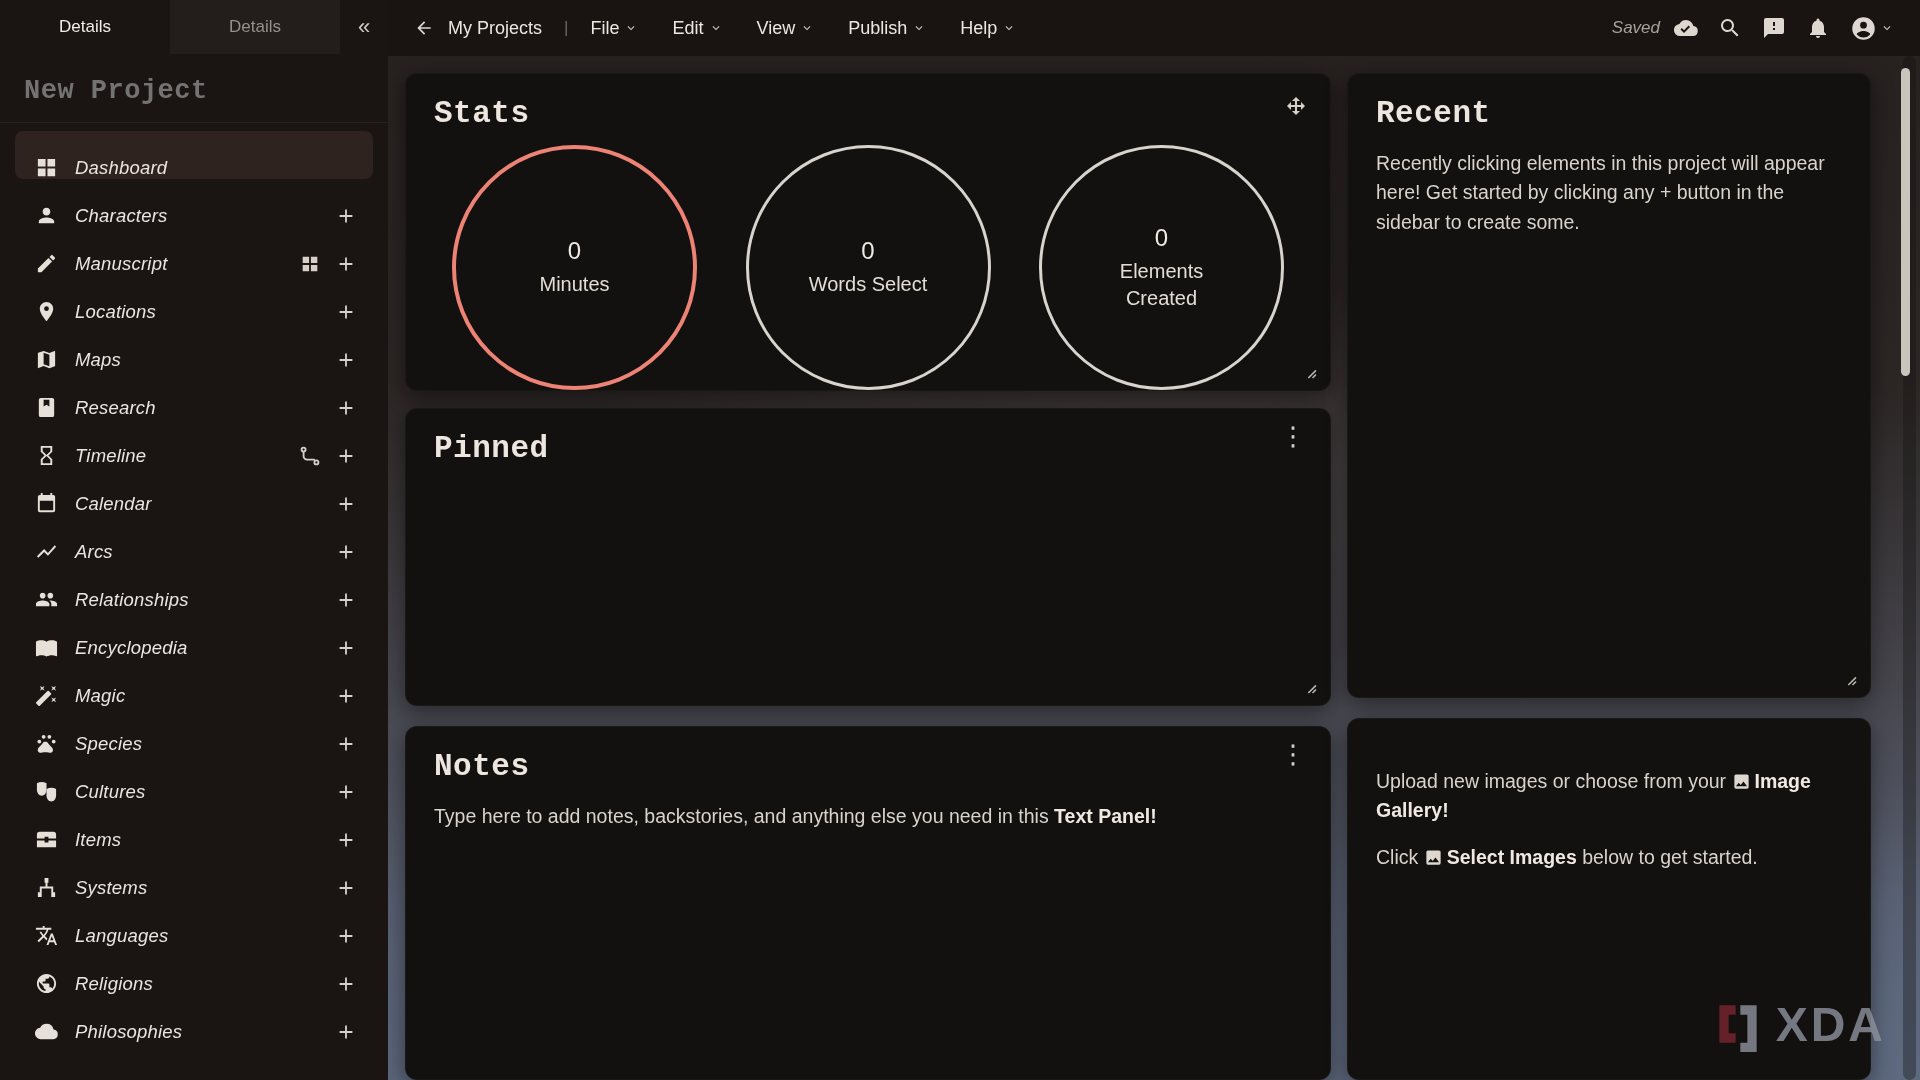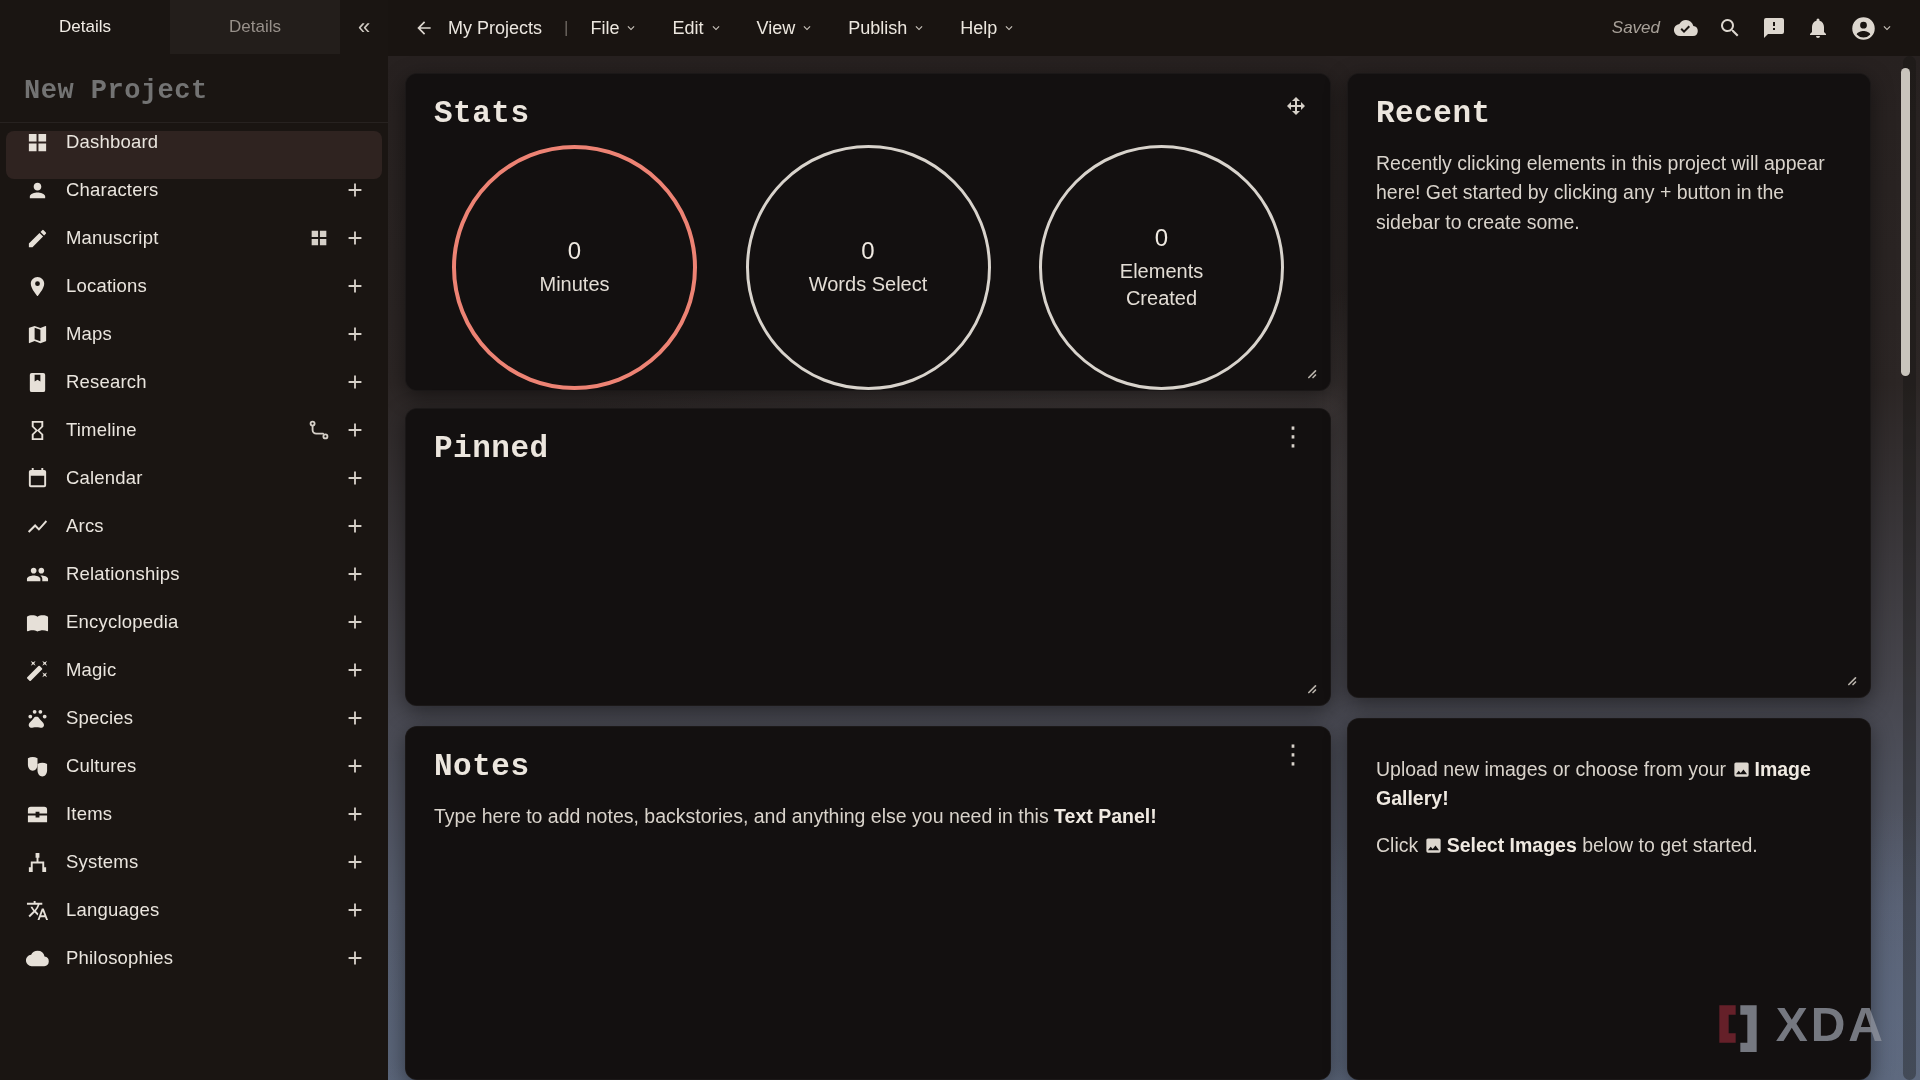--- a/index.html
+++ b/index.html
@@ -11,22 +11,22 @@
   .sidebar { width:388px; flex:none; background:#1a1512; display:flex; flex-direction:column; z-index:5; }
   .side-tabs { display:flex; height:54px; flex:none; align-items:stretch; }
   .tab { display:flex; align-items:center; justify-content:center; font-size:17px; cursor:pointer; }
   .tab.active { width:170px; background:#1a1512; color:#f1ece5; }
   .tab.inactive { width:170px; background:#242019; background:#231e1b; color:#97908a; }
   .collapse-btn { flex:1; display:flex; align-items:center; justify-content:center;
     color:#cfc9c1; font-size:22px; cursor:pointer; }
   .project-title { padding:22px 0 16px 24px; font-family:"Liberation Mono","DejaVu Sans Mono",monospace;
     font-weight:bold; font-size:27px; color:#737373; letter-spacing:0.5px; border-bottom:1px solid #272220; }
   .side-list { flex:1; overflow:hidden; padding-top:8px; }
-  .side-item { height:48px; display:flex; align-items:flex-start; margin:0 6px; padding:0 16px 0 20px;
-    border-radius:8px; cursor:pointer; }
+  .side-item { height:48px; display:flex; align-items:flex-end; margin:0 15px; padding:0 16px 0 20px;
+    border-radius:8px; cursor:pointer;font-style:italic; }
   .side-item.active { background:#2f2320; }
   .icn { width:23px; height:23px; flex:none; color:#e6e0d8; margin-right:17px; display:inline-flex; }
   .icn svg { width:100%; height:100%; fill:currentColor; }
   .side-label { flex:1; font-size:18.5px; color:#eae5de; letter-spacing:0.2px; }
   .side-actions { display:flex; align-items:center; gap:14px; }
   .mini-btn { width:22px; height:22px; border:none; background:transparent; color:#d6d0c8;
     cursor:pointer; display:inline-flex; padding:0; }
   .mini-btn svg { width:100%; height:100%; fill:currentColor; }
   .mini-btn.stroke svg { fill:none; stroke:currentColor; stroke-width:2; stroke-linecap:round; }
 
@@ -391,20 +391,35 @@
         <span class="side-label">Languages</span>
         <span class="side-actions">
             <button class="mini-btn">
               <svg viewBox="0 0 24 24">
                 <path d="M11 5h2v6h6v2h-6v6h-2v-6H5v-2h6z"></path>
               </svg>
             </button>
           </span>
       </div>
 
+      <div class="side-item">
+        <span class="icn">
+            <svg viewBox="0 0 24 24">
+              <path d="M12 2C6.48 2 2 6.48 2 12s4.48 10 10 10 10-4.48 10-10S17.52 2 12 2zm-1 17.93c-3.95-.49-7-3.85-7-7.93 0-.62.08-1.21.21-1.79L9 15v1a2 2 0 0 0 2 2v1.93zm6.9-2.54c-.26-.81-1-1.39-1.9-1.39h-1v-3a1 1 0 0 0-1-1H8v-2h2a1 1 0 0 0 1-1V7h2a2 2 0 0 0 2-2v-.41a8 8 0 0 1 2.9 12.8z"></path>
+            </svg>
+          </span>
+        <span class="side-label">Religions</span>
+        <span class="side-actions">
+            <button class="mini-btn">
+              <svg viewBox="0 0 24 24">
+                <path d="M11 5h2v6h6v2h-6v6h-2v-6H5v-2h6z"></path>
+              </svg>
+            </button>
+          </span>
+      </div>
 
       <div class="side-item">
         <span class="icn">
             <svg viewBox="0 0 24 24">
               <path d="M19.35 10.04A7.49 7.49 0 0 0 12 4C9.11 4 6.6 5.64 5.35 8.04A5.994 5.994 0 0 0 6 20h13a5 5 0 0 0 .35-9.96z"></path>
             </svg>
           </span>
         <span class="side-label">Philosophies</span>
         <span class="side-actions">
             <button class="mini-btn">
@@ -566,21 +581,21 @@
           <h2 class="panel-title">Recent</h2>
           <p class="panel-body">Recently clicking elements in this project will appear here! Get started by clicking any + button in the sidebar to create some.</p>
           <span class="resize-handle">
               <svg viewBox="0 0 24 24">
                 <path d="M21 13 13 21M21 18l-3 3"></path>
               </svg>
             </span>
         </section>
 
         <section class="panel images-panel">
-          <p class="panel-body" style="padding-top:36px;"><span>Upload new images or choose from your </span><span class="inline-img-icon">
+          <p class="panel-body" style="padding-top:36px;margin-top:12px;"><span>Upload new images or choose from your </span><span class="inline-img-icon">
                 <svg viewBox="0 0 24 24">
                   <path d="M21 19V5a2 2 0 0 0-2-2H5a2 2 0 0 0-2 2v14a2 2 0 0 0 2 2h14a2 2 0 0 0 2-2zM8.5 13.5l2.5 3 3.5-4.5 4.5 6H5l3.5-4.5z"></path>
                 </svg>
               </span><strong>Image Gallery!</strong></p>
           <p class="panel-body"><span>Click </span><span class="inline-img-icon">
                 <svg viewBox="0 0 24 24">
                   <path d="M21 19V5a2 2 0 0 0-2-2H5a2 2 0 0 0-2 2v14a2 2 0 0 0 2 2h14a2 2 0 0 0 2-2zM8.5 13.5l2.5 3 3.5-4.5 4.5 6H5l3.5-4.5z"></path>
                 </svg>
               </span><strong>Select Images</strong><span> below to get started.</span></p>
         </section>

